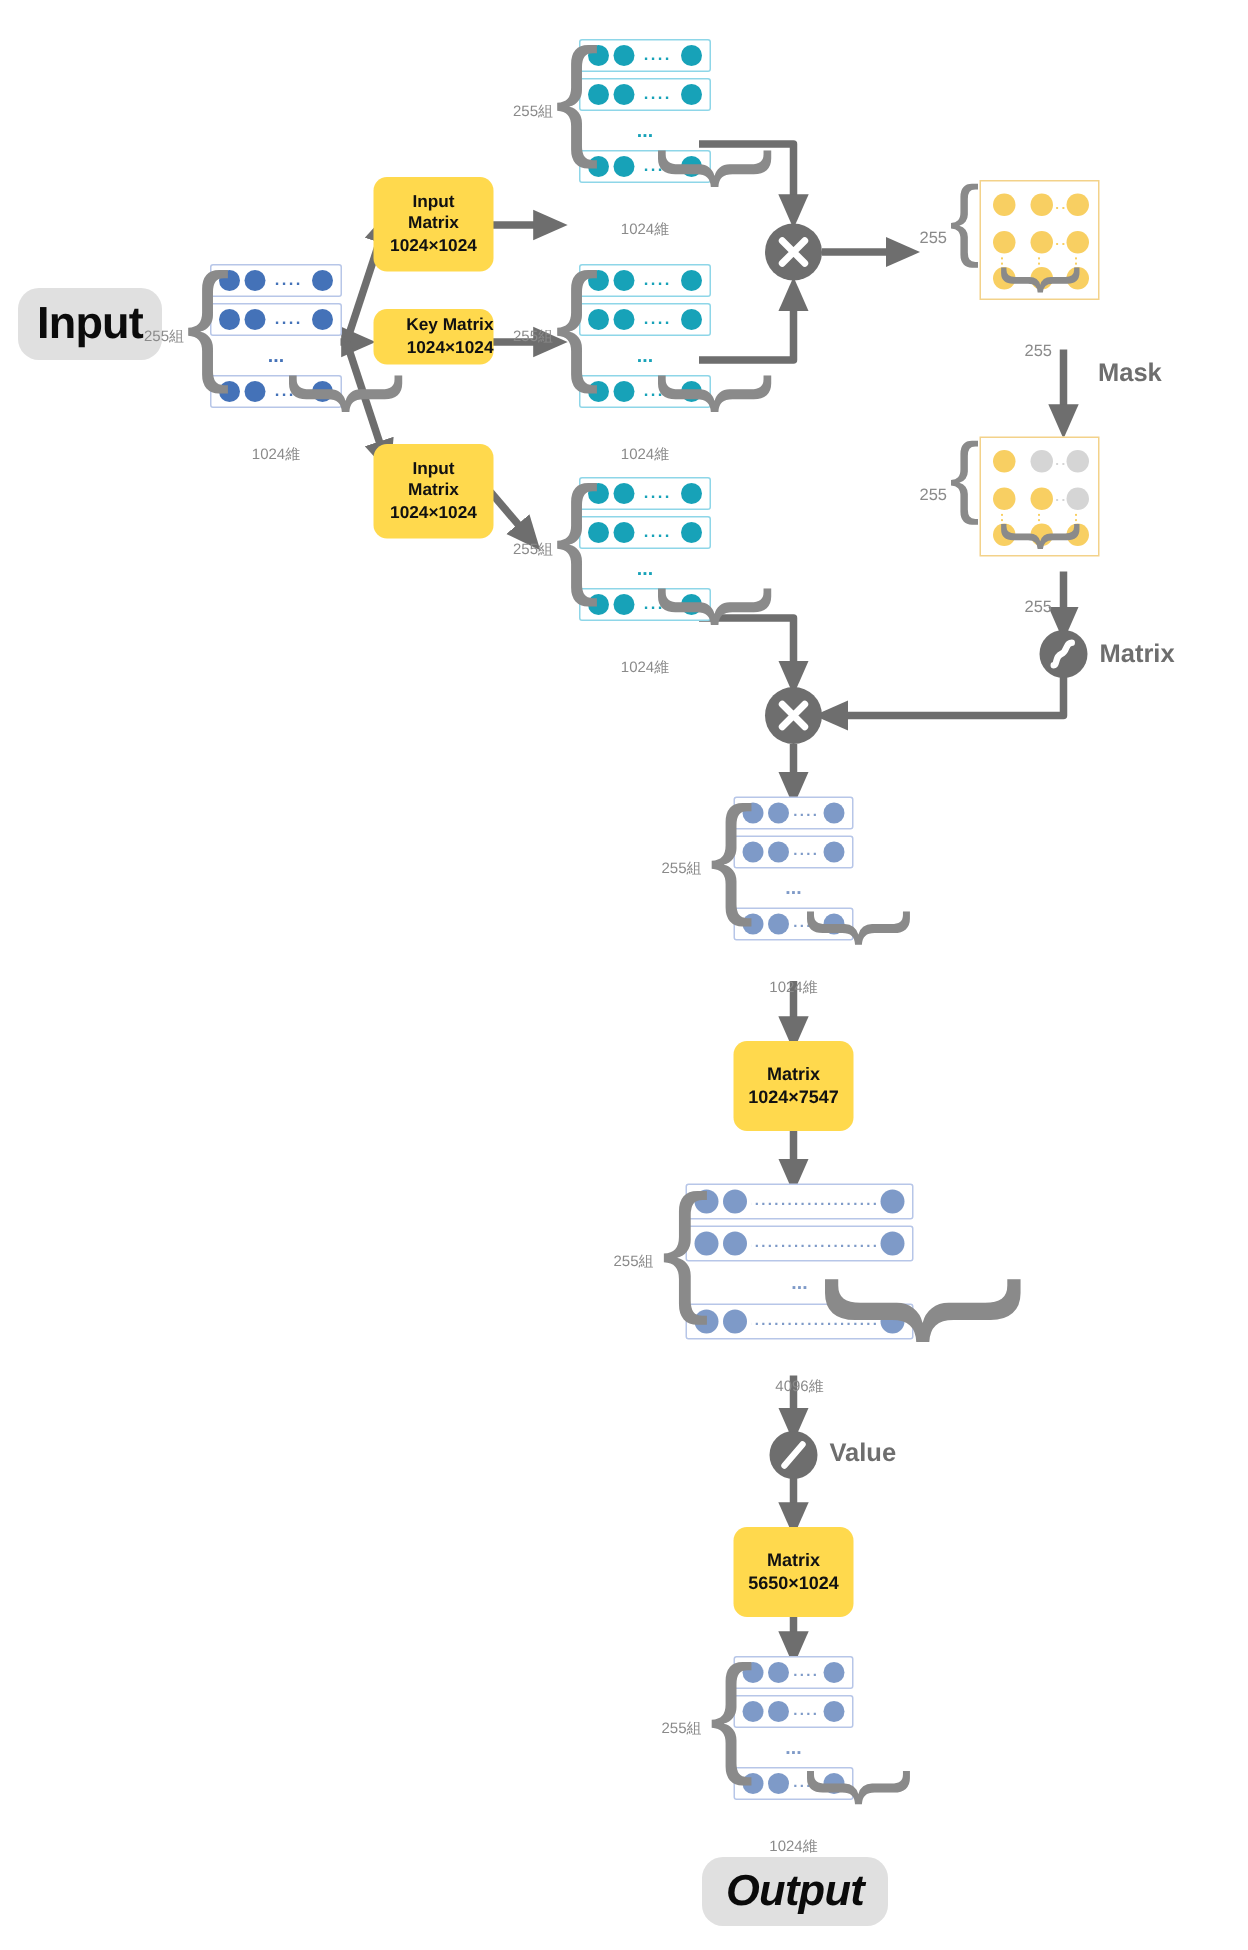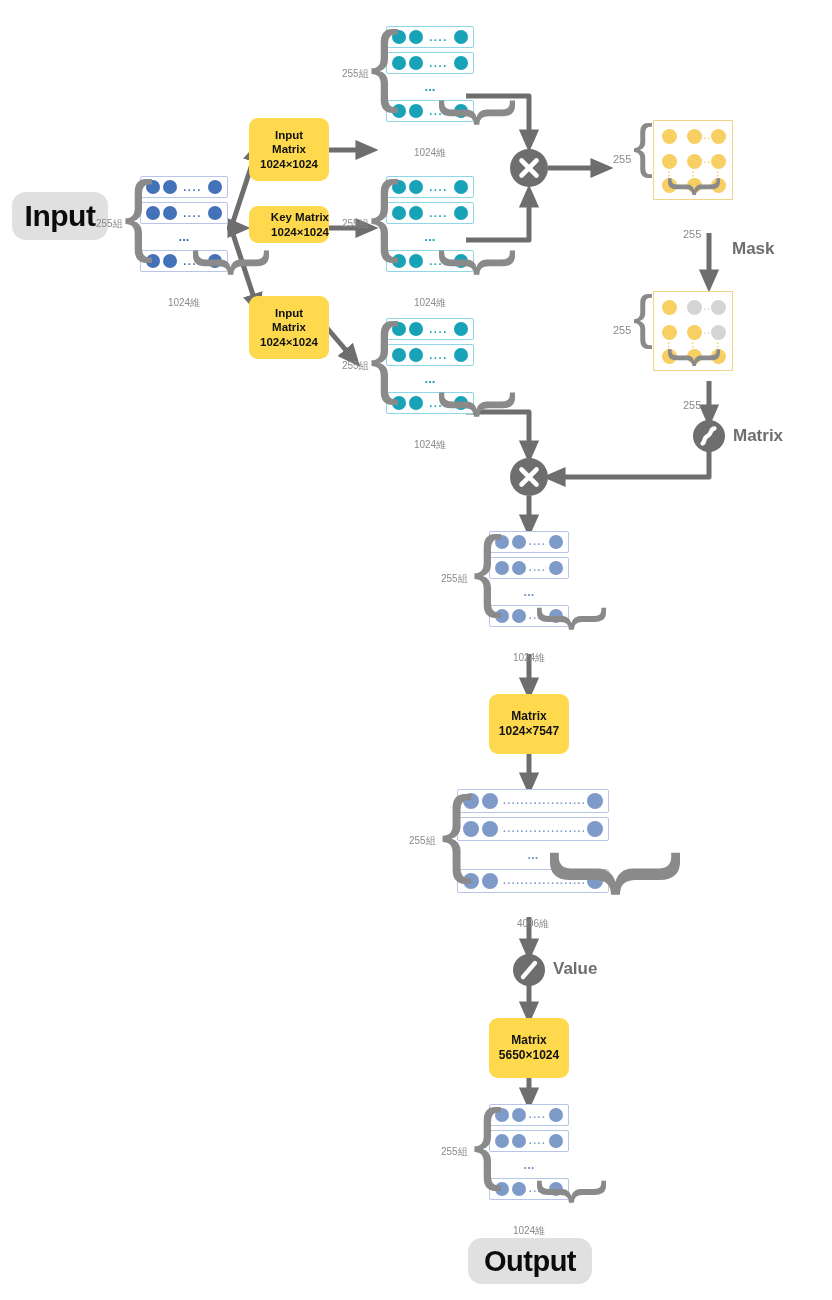--- a/index.html
+++ b/index.html
@@ -95,21 +95,21 @@
       <path d="M529,985 L529,1018" marker-end="url(#ah)"></path>
 
       <path d="M529,1078 L529,1104" marker-end="url(#ah)"></path>
     </g>
   </svg>
 
   <div class="node pill" style="left:12px;top:192px;width:96px;height:48px;font-size:30px;">
     <span>Input</span>
   </div>
 
-  <div class="node pill" style="left:468px;top:1238px;width:124px;height:46px;font-size:29px;">
+  <div class="node pill" style="left:468px;top:1238px;width:124px;height:46px;font-size:29px;font-style:italic;">
     <span>Output</span>
   </div>
 
   <div class="node ybox" style="left:249px;top:118px;width:80px;height:63px;font-size:11.5px;">
     <span>Input</span>
     <span>Matrix</span>
     <span>1024×1024</span>
   </div>
 
   <div class="node ybox" style="left:249px;top:206px;width:80px;height:37px;font-size:11.5px;align-items:flex-end;">

